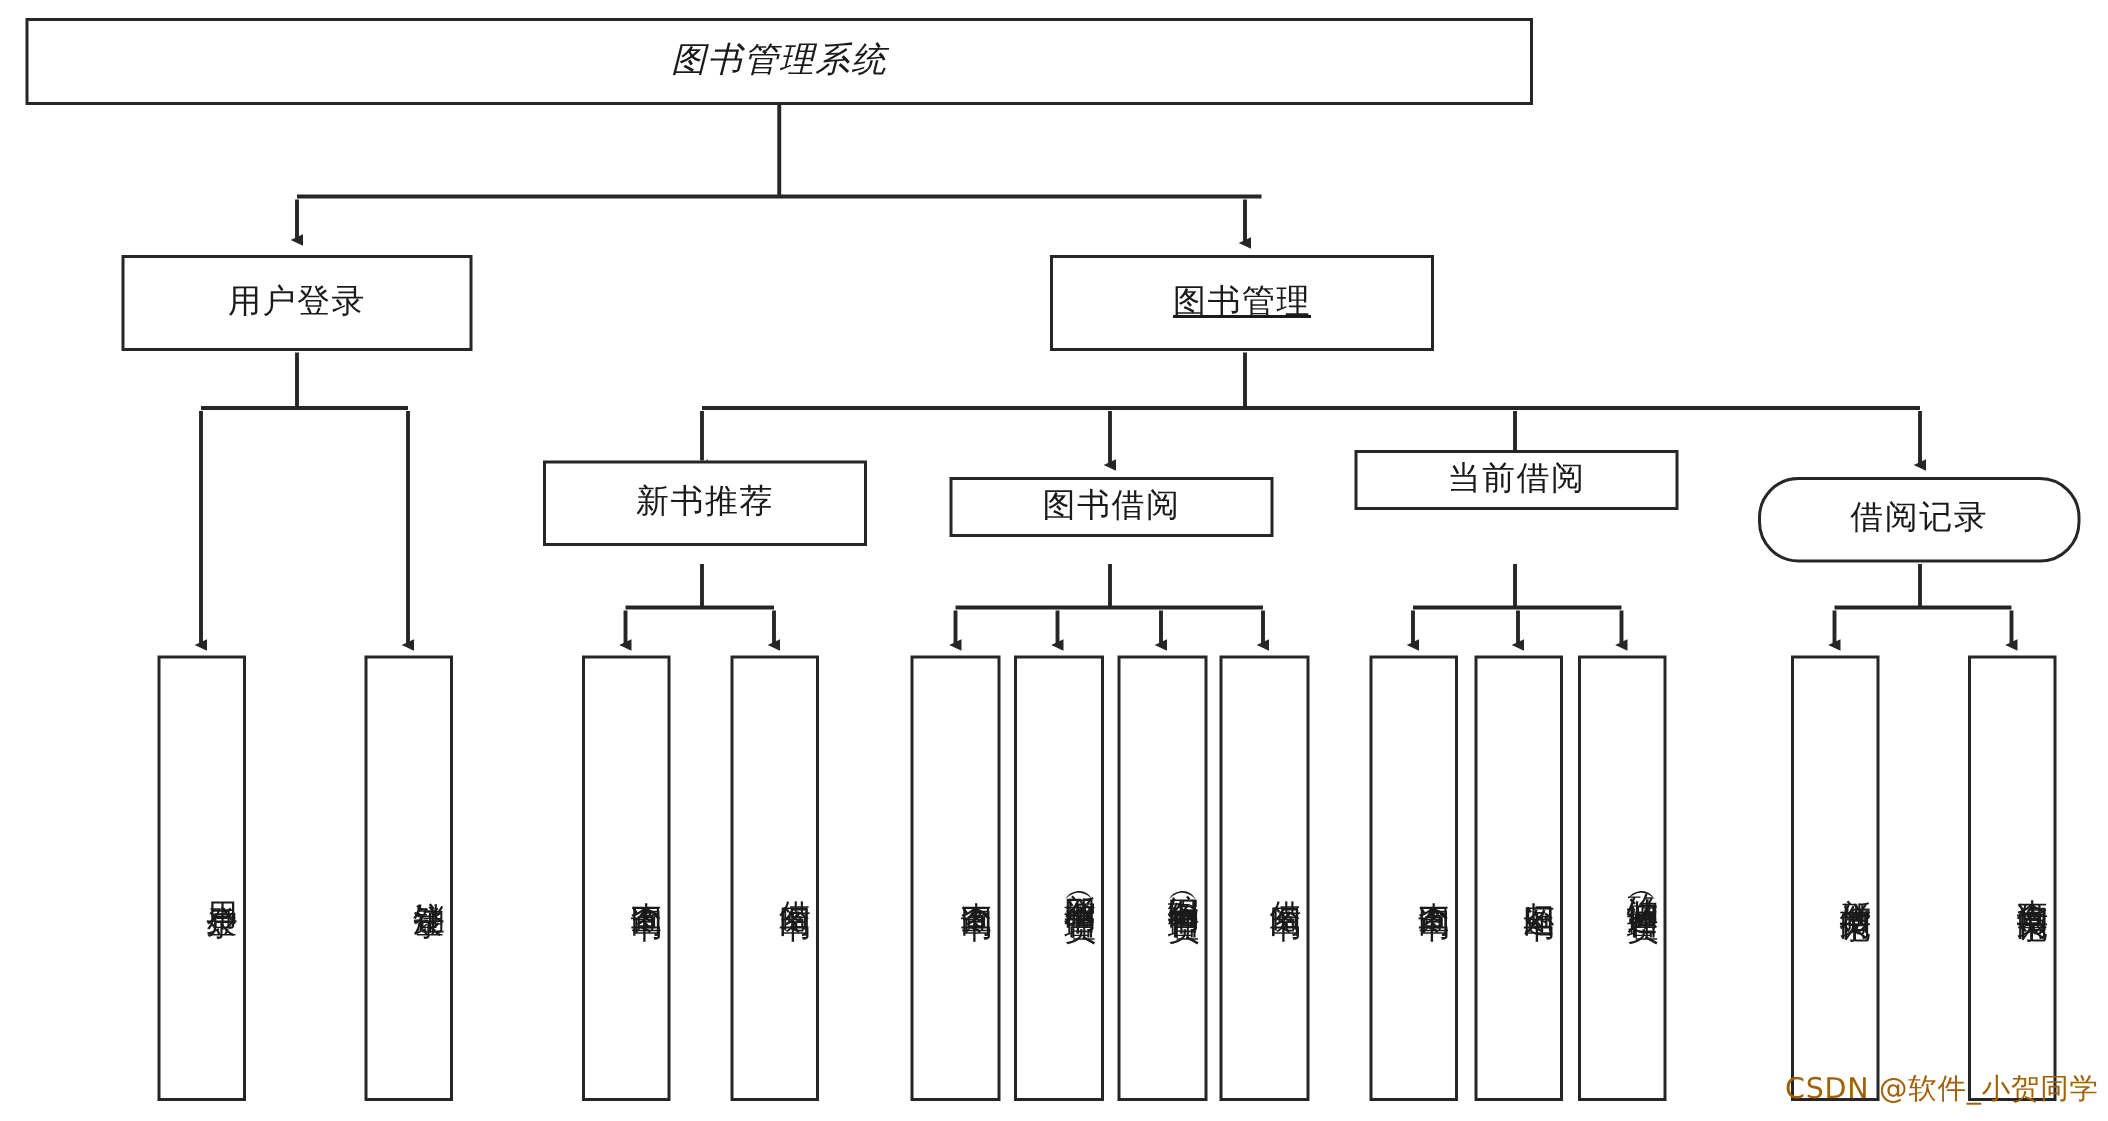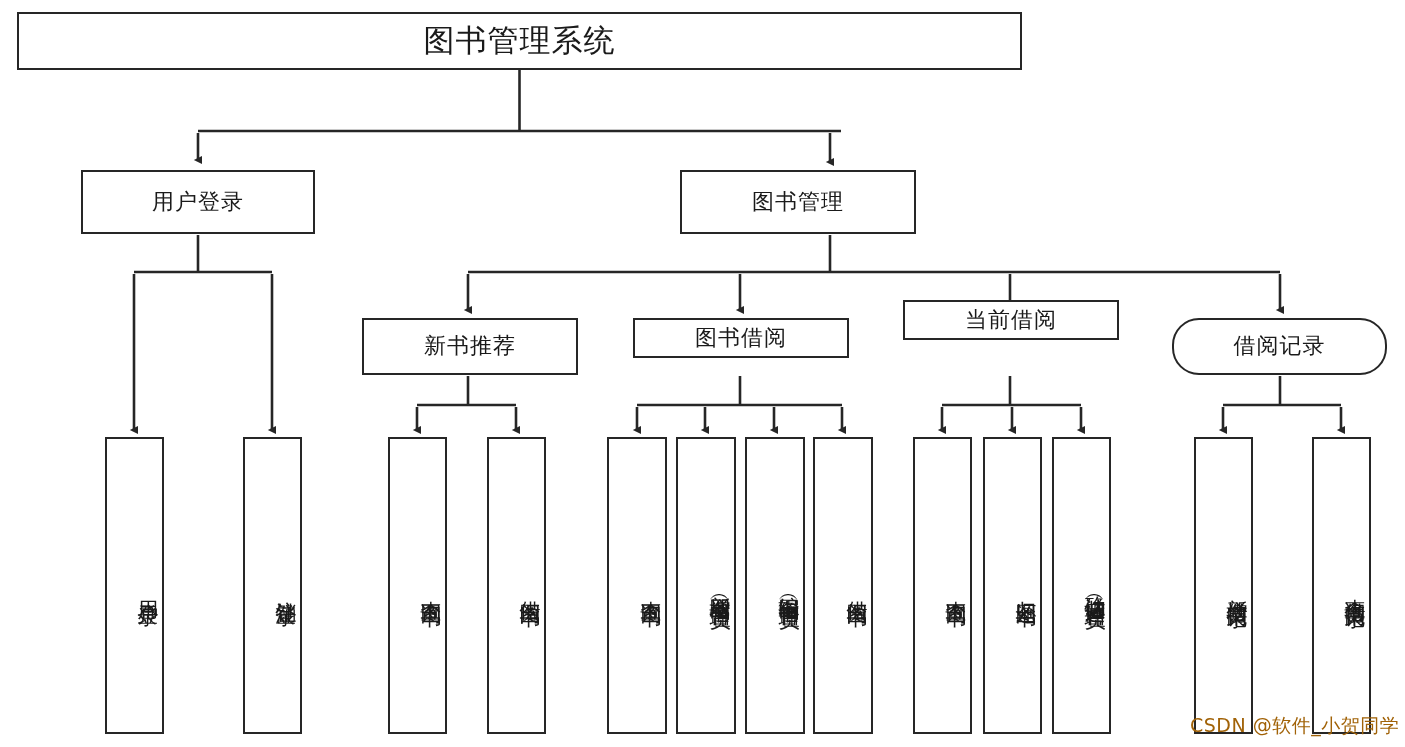--- a/index.html
+++ b/index.html
@@ -34,21 +34,22 @@
     align-items: center;
     justify-content: center;
     color: #1a1a1a;
   }
   .node.horiz {
     font-size: 22px;
     letter-spacing: 1px;
     line-height: 1.2;
   }
   .node.root {
-    font-size: 31px;
+    font-size: 23px;
+    font-style: italic;
   }
   .node.vert {
     writing-mode: vertical-rl;
     text-orientation: upright;
     font-size: 21px;
     letter-spacing: 2px;
     padding-top: 4px;
     align-items: flex-start;
     justify-content: center;
   }
@@ -123,25 +124,25 @@
   </svg>
 
   <div class="node horiz root" style="left:17px; top:12px; width:1005px; height:58px;">
     <span>图书管理系统</span>
   </div>
 
   <div class="node horiz" style="left:81px; top:170px; width:234px; height:64px;">
     <span>用户登录</span>
   </div>
 
-  <div class="node horiz" style="left:680px; top:170px; width:236px; height:64px;">
+  <div class="node horiz" style="left:700px; top:170px; width:256px; height:64px;text-decoration:underline;">
     <span>图书管理</span>
   </div>
 
-  <div class="node horiz" style="left:362px; top:318px; width:216px; height:57px;">
+  <div class="node horiz" style="left:362px; top:307px; width:216px; height:57px;">
     <span>新书推荐</span>
   </div>
 
   <div class="node horiz" style="left:633px; top:318px; width:216px; height:40px;">
     <span>图书借阅</span>
   </div>
 
   <div class="node horiz" style="left:903px; top:300px; width:216px; height:40px;">
     <span>当前借阅</span>
   </div>

